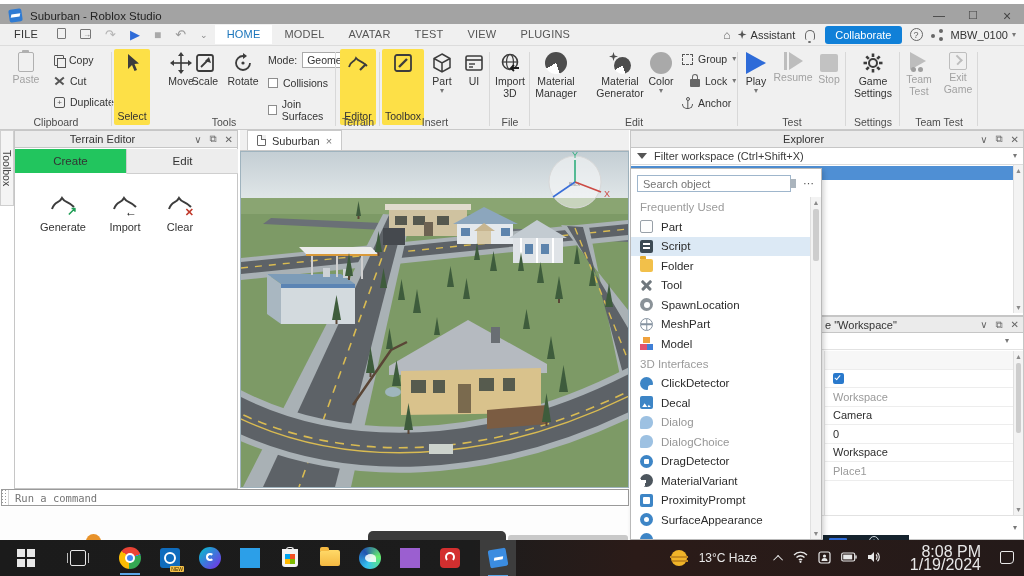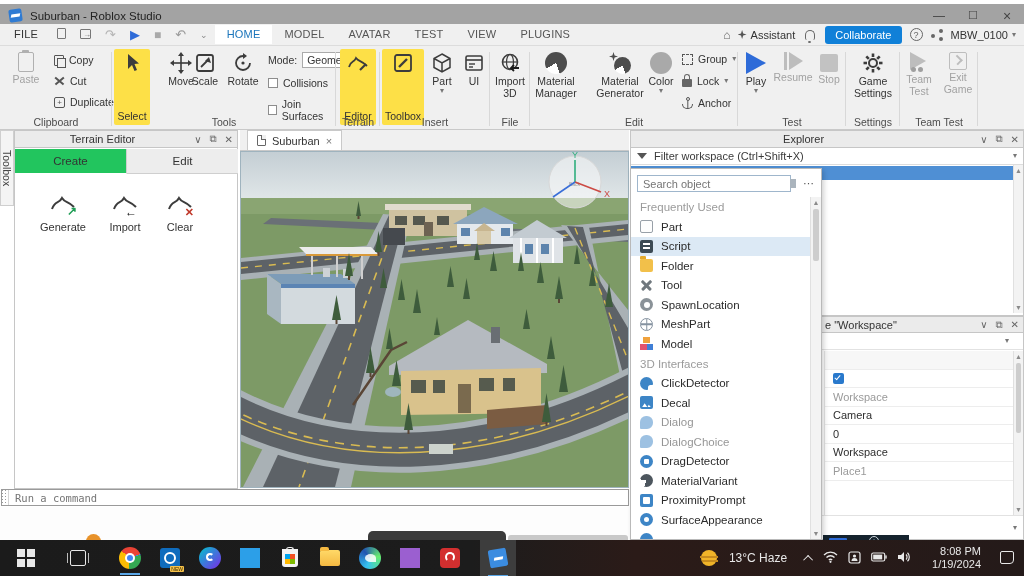--- a/index.html
+++ b/index.html
@@ -289,21 +289,21 @@
       <div class="big" style="left:114px;width:34px;">
         <span style="width:22px;height:22px;border-radius:50%;background:#a9a9a9;"></span>
         <span>Color</span>
         <span class="caret">▾</span>
       </div>
       <div class="smrow" style="left:152px;top:7px;">
         <span style="width:11px;height:11px;border:1.2px dashed #555;"></span>
         <span>Group</span>
           <span class="caret">▾</span>
       </div>
-      <div class="smrow" style="left:152px;top:29px;">
+      <div class="smrow" style="left:160px;top:29px;">
         <span style="width:10px;height:8px;background:#666;border-radius:1px;position:relative;margin-top:4px;">
             <span style="position:absolute;left:2px;top:-5px;width:6px;height:5px;border:1.4px solid #666;border-bottom:none;border-radius:4px 4px 0 0;"></span>
           </span>
         <span>Lock</span>
           <span class="caret">▾</span>
       </div>
       <div class="smrow" style="left:152px;top:51px;">
         <span style="width:11px;height:12px;position:relative;">
             <span style="position:absolute;left:50%;top:0;width:4px;height:4px;border:1.2px solid #555;border-radius:50%;transform:translateX(-50%);"></span>
             <span style="position:absolute;left:50%;top:4px;bottom:0;width:1.4px;background:#555;transform:translateX(-50%);"></span>
@@ -781,20 +781,20 @@
         </svg></span>
     <span class="trayic"><svg width="16" height="10" viewBox="0 0 16 10">
           <rect x="0.7" y="1" width="13" height="8" rx="1.5" fill="none" stroke="#e8e8e8" stroke-width="1.2"></rect>
           <rect x="2.2" y="2.6" width="9" height="4.8" fill="#e8e8e8"></rect>
           <rect x="14.3" y="3.4" width="1.4" height="3.2" fill="#e8e8e8"></rect>
         </svg></span>
     <span class="trayic"><svg width="14" height="12" viewBox="0 0 14 12">
           <polygon points="1,4 4,4 7,1 7,11 4,8 1,8" fill="#e8e8e8"></polygon>
           <path d="M9,3.5 A3.5,3.5 0 0 1 9,8.5 M10.5,1.8 A5.8,5.8 0 0 1 10.5,10.2" fill="none" stroke="#e8e8e8" stroke-width="1.2"></path>
         </svg></span>
-    <span class="trayic" style="text-align:right;font-size:11px;line-height:13px;margin-left:16px;">
+    <span class="trayic" style="text-align:right;font-size:16px;line-height:13px;margin-left:24px;">
       <span style="display:block;">8:08 PM</span>
       <span style="display:block;">1/19/2024</span>
     </span>
     <span class="trayic" style="margin:0 10px 0 14px;"><span style="display:inline-block;width:14px;height:13px;border:1.4px solid #e8e8e8;border-radius:2px 2px 4px 2px;"></span></span>
   </div>
 
 </div>
 
 </body></html>

